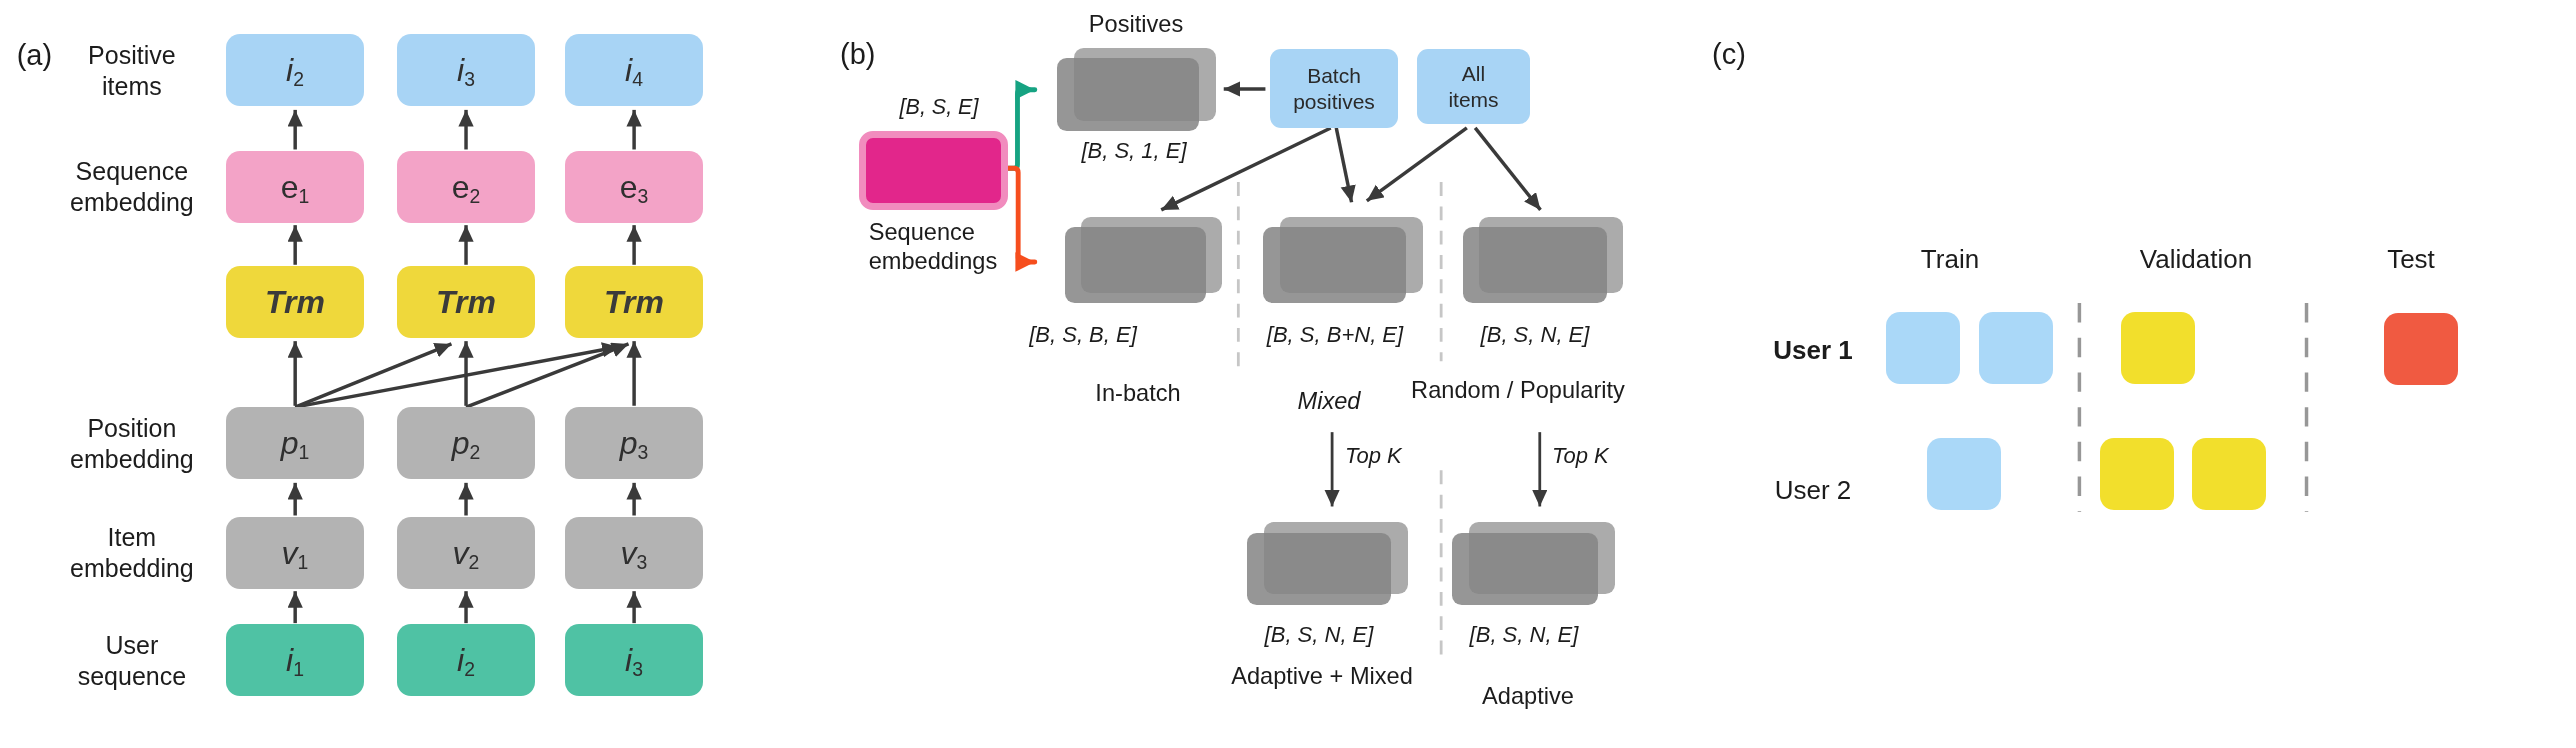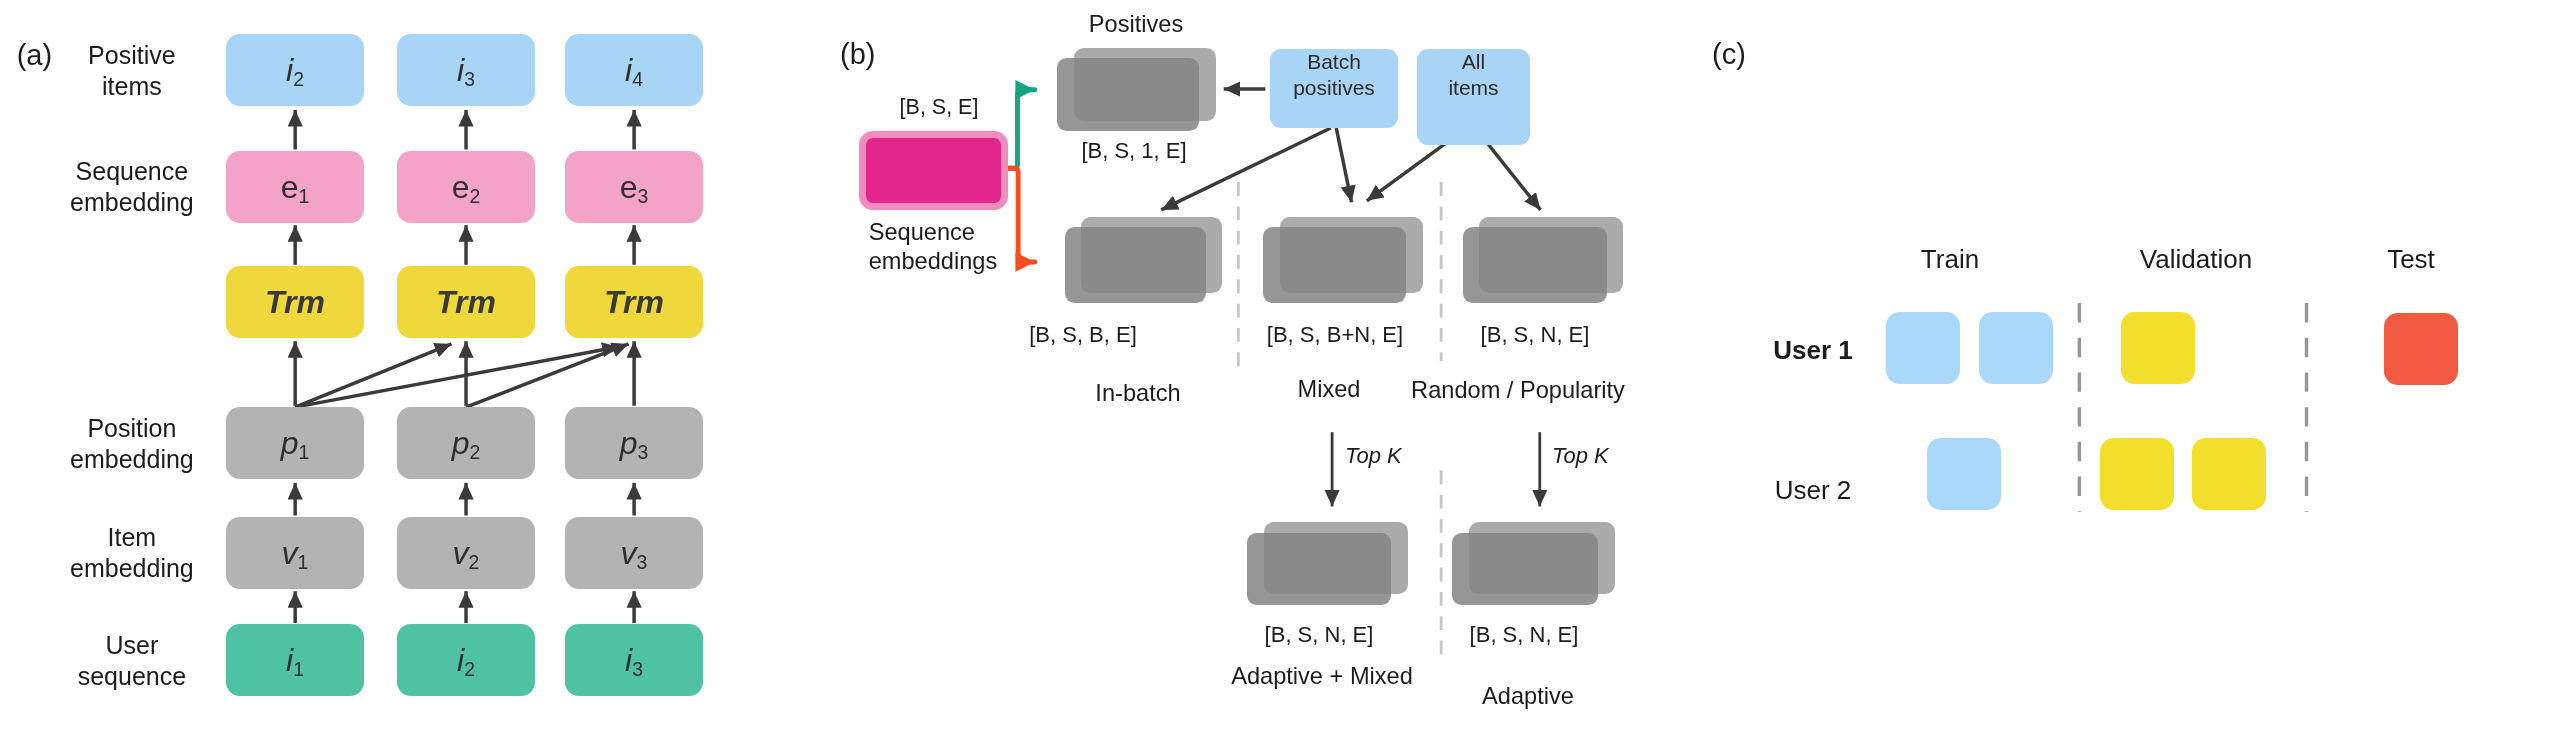--- a/index.html
+++ b/index.html
@@ -36,30 +36,30 @@
   
   .stack-back {
     position:absolute; background:var(--stack-back); border-radius:9.7px;
   }
   .stack-front {
     position:absolute; background:var(--stack-front); border-radius:9.7px;
   }
   .blab { position:absolute; transform:translateX(-50%); white-space:nowrap;
           font-size:23.6px; color:var(--text); }
   .bdim { position:absolute; transform:translateX(-50%); white-space:nowrap;
-          font-size:22px; color:var(--text);text-align:right; }
+          font-size:22px; font-style:italic; color:var(--text);text-align:right; }
   .topk { position:absolute; font-size:22px; font-style:italic; color:var(--text); }
   .magenta-box {
     position:absolute; left:859px; top:131px; width:149px; height:79px;
     background:var(--magenta); border:7.6px solid var(--magenta-border);
     border-radius:14px;
   }
   .bluebox {
     position:absolute; background:var(--panel-blue); border-radius:11px;
-    display:flex; flex-direction:column; align-items:center; justify-content:flex-start;
+    display:flex; flex-direction:column; align-items:center; justify-content:center;
     font-size:21px; line-height:26px; color:#2a2a2a; text-align:center;
   }
 
   
   .chead { position:absolute; transform:translateX(-50%); font-size:26px; color:var(--text); }
   .cuser { position:absolute; transform:translateX(-50%); font-size:26px; color:var(--text); white-space:nowrap; }
   .cbox  { position:absolute; width:74px; height:72px; border-radius:14px; }
   .cblue   { background:var(--c-blue); }
   .cyellow { background:var(--c-yellow); }
   .cred    { background:var(--c-red); }
@@ -240,38 +240,38 @@
   <div class="magenta-box"></div>
   <div class="blab" style="left:933px; top:218px; line-height:28.5px;">
     <span>Sequence</span><br>
     <span>embeddings</span>
   </div>
 
   <div class="bluebox" style="left:1270px; top:49px; width:128px; height:79px;">
     <span>Batch</span>
     <span>positives</span>
   </div>
-  <div class="bluebox" style="left:1417px; top:49px; width:113px; height:96px;">
+  <div class="bluebox" style="left:1417px; top:49px; width:113px; height:75px;">
     <span>All</span>
     <span>items</span>
   </div>
 
   <div class="stack-back" style="left:1081px; top:217px; width:141px; height:76px;"></div>
   <div class="stack-front" style="left:1065px; top:227px; width:141px; height:76px;"></div>
   <div class="stack-back" style="left:1280px; top:217px; width:143px; height:76px;"></div>
   <div class="stack-front" style="left:1263px; top:227px; width:143px; height:76px;"></div>
   <div class="stack-back" style="left:1479px; top:217px; width:144px; height:76px;"></div>
   <div class="stack-front" style="left:1463px; top:227px; width:144px; height:76px;"></div>
 
   <div class="bdim" style="left:1083px; top:322px;">[B, S, B, E]</div>
   <div class="bdim" style="left:1335px; top:322px;">[B, S, B+N, E]</div>
   <div class="bdim" style="left:1535px; top:322px;">[B, S, N, E]</div>
 
   <div class="blab" style="left:1138px; top:380px;">In-batch</div>
-  <div class="blab" style="left:1329px; top:376px;">Mixed</div>
+  <div class="blab" style="left:1329px; top:388px;font-style:italic;">Mixed</div>
   <div class="blab" style="left:1518px; top:377px;">Random / Popularity</div>
 
   <div class="topk" style="left:1345px; top:443px;">Top K</div>
   <div class="topk" style="left:1552px; top:443px;">Top K</div>
 
   <div class="stack-back" style="left:1264px; top:522px; width:144px; height:72px;"></div>
   <div class="stack-front" style="left:1247px; top:533px; width:144px; height:72px;"></div>
   <div class="stack-back" style="left:1469px; top:522px; width:146px; height:72px;"></div>
   <div class="stack-front" style="left:1452px; top:533px; width:146px; height:72px;"></div>
 

